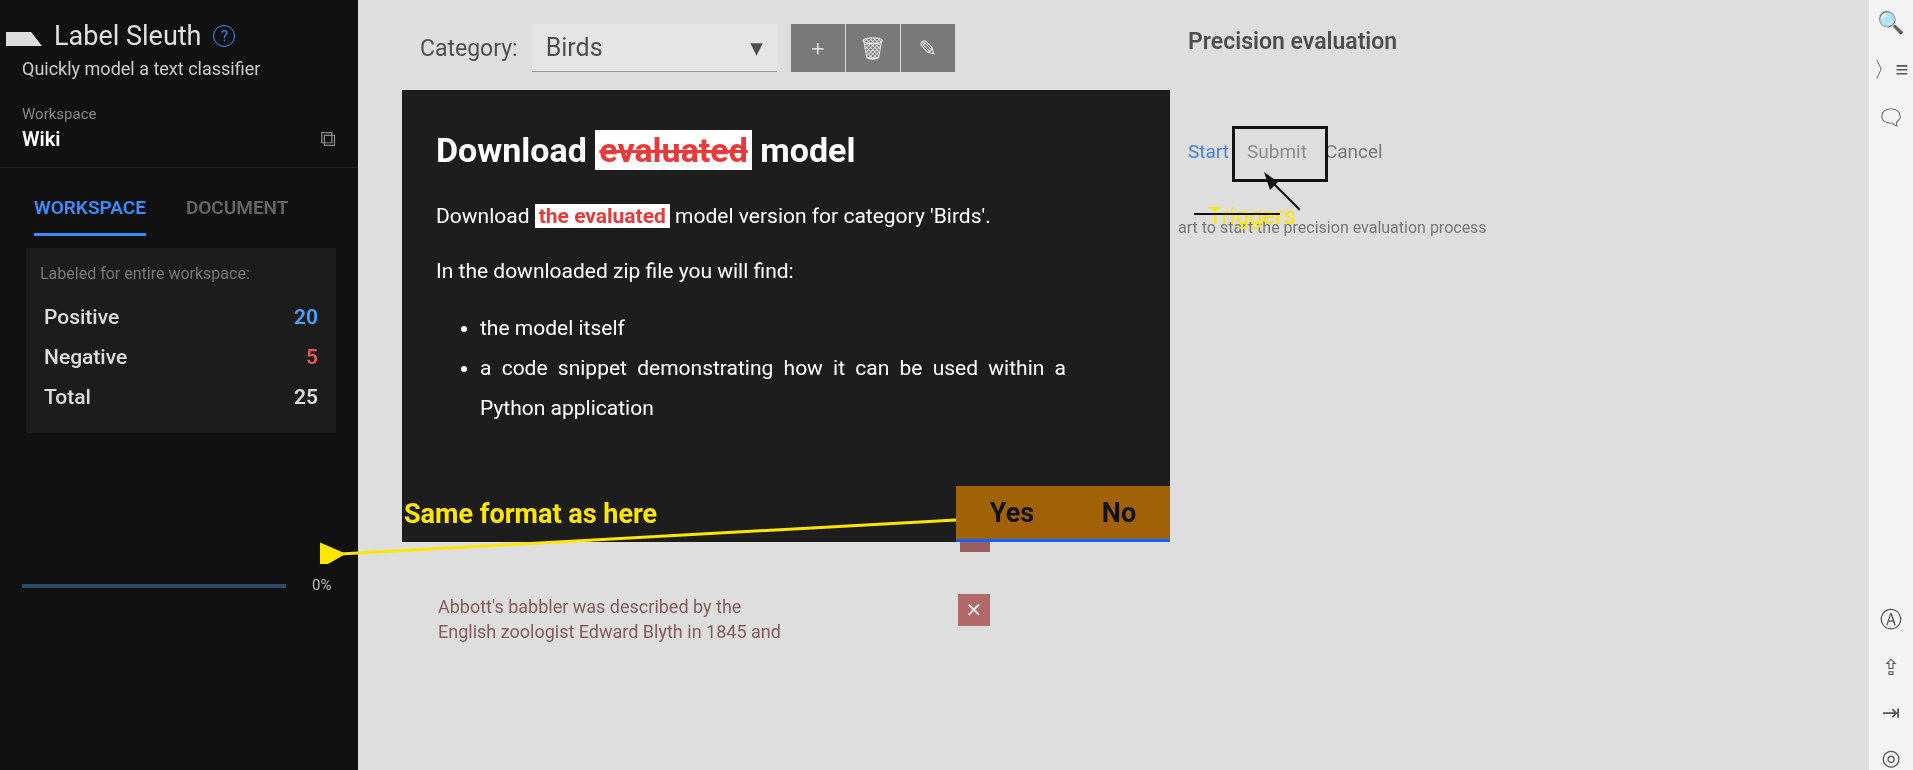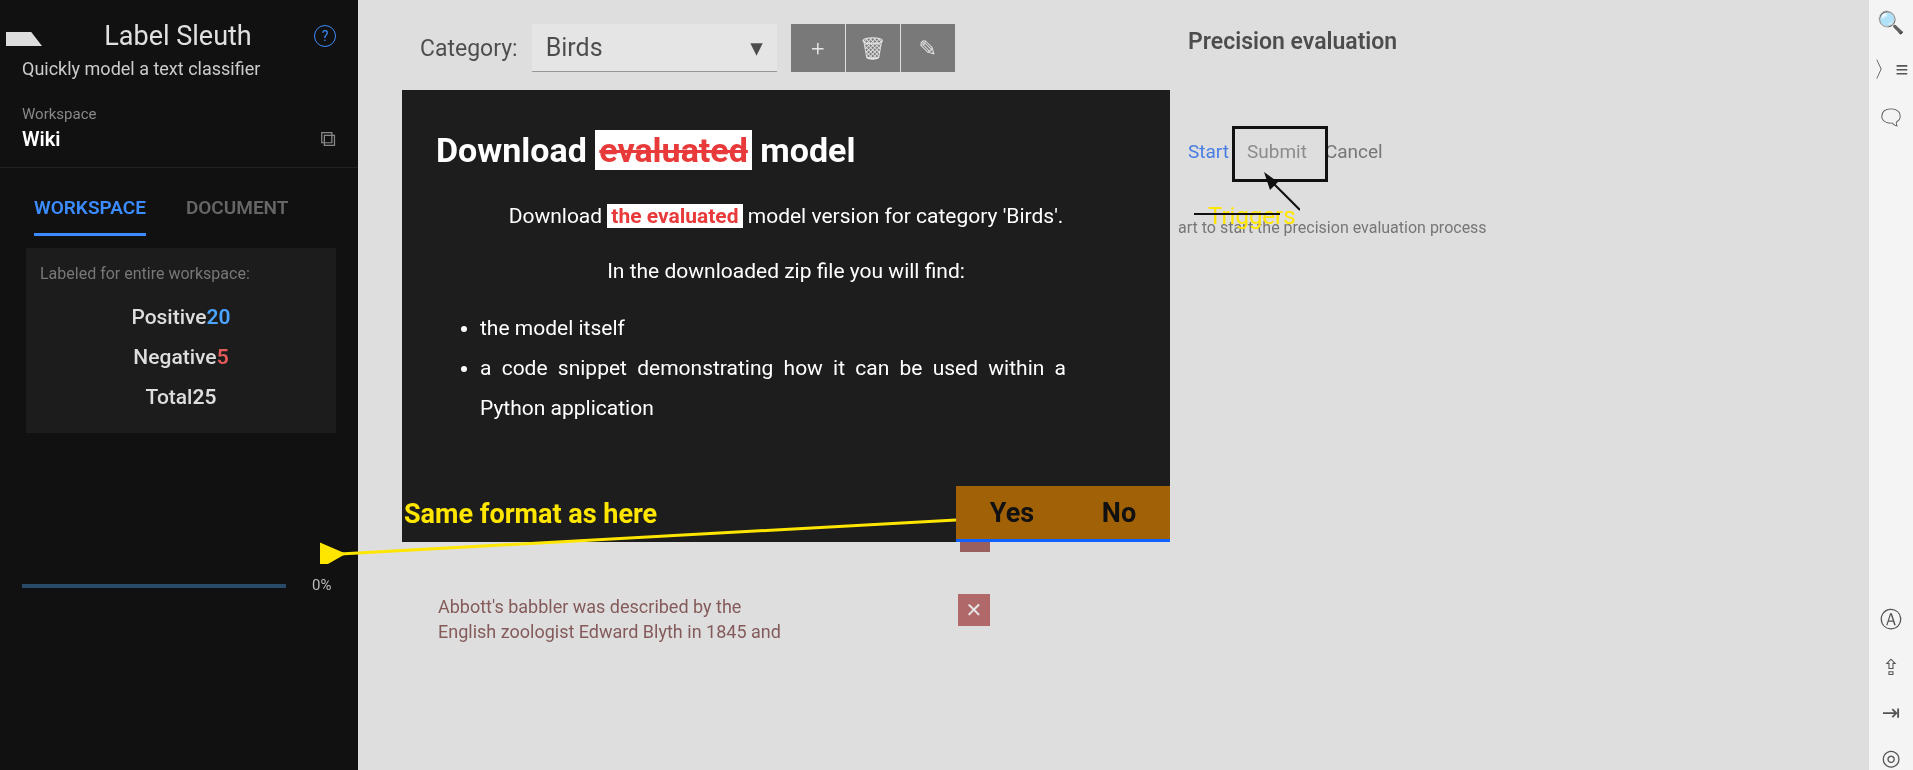--- a/index.html
+++ b/index.html
@@ -6,21 +6,21 @@
   html, body {
     width: 1913px; height: 770px; overflow: hidden;
     font-family: -apple-system, BlinkMacSystemFont, "Segoe UI", Roboto, Arial, sans-serif;
     background: #f4f4f4; color: #161616;
   }
   
   .sidebar {
     position: absolute; left: 0; top: 0; width: 358px; height: 770px;
     background: #111; color: #bbb;
   }
-  .logo-row { display: flex; align-items: center; padding: 20px 22px 6px 6px; gap: 12px; justify-content: space-between; }
+  .logo-row { display: flex; align-items: center; padding: 20px 22px 6px 6px; gap: 12px; }
   .logo-shape {
     width: 36px; height: 20px; background: #ddd;
     clip-path: polygon(0 30%, 70% 30%, 100% 100%, 0 100%);
   }
   .app-title { color: #e0e0e0; font-size: 27px; font-weight: 400; }
   .help-circle {
     width: 22px; height: 22px; border: 1.5px solid #3b8cff; border-radius: 50%;
     color: #3b8cff; font-size: 14px; display: flex; align-items: center; justify-content: center;
   }
   .tagline { padding: 0 22px 18px 22px; color: #ccc; font-size: 18px; }
@@ -29,21 +29,21 @@
     padding: 8px 22px 16px 22px; border-bottom: 1px solid #222;
   }
   .ws-label { font-size: 15px; color: #888; }
   .ws-name { font-size: 20px; color: #fff; font-weight: 600; margin-top: 4px; }
   .ws-icon { color: #888; font-size: 22px; }
   .tabs { display: flex; gap: 40px; padding: 28px 22px 0 34px; font-size: 19px; font-weight: 600; }
   .tab-ws { color: #3b8cff; padding-bottom: 14px; border-bottom: 3px solid #3b8cff; }
   .tab-doc { color: #666; padding-bottom: 14px; }
   .stats-box { margin: 12px 22px 0 26px; background: #1c1c1c; padding: 16px 14px; }
   .stats-head { color: #777; font-size: 16px; margin-bottom: 14px; }
-  .stat-row { display: flex; justify-content: center; font-size: 21px; padding: 8px 4px; }
+  .stat-row { display: flex; justify-content: space-between; font-size: 21px; padding: 8px 4px; }
   .stat-label { color: #ddd; font-weight: 500; }
   .stat-pos { color: #4aa3ff; font-weight: 600; }
   .stat-neg { color: #e35a5a; font-weight: 600; }
   .stat-tot { color: #ddd; font-weight: 600; }
   .model-row {
     position: absolute; left: 22px; top: 538px; width: 314px;
     display: flex; align-items: center; justify-content: space-between;
     color: #bbb; font-size: 19px;
   }
   .model-row b { color: #fff; }
@@ -104,21 +104,21 @@
   .right-rail .gap { flex: 1; }
 
   
   .modal {
     position: absolute; left: 402px; top: 90px; width: 768px; height: 452px;
     background: #1d1d1d; color: #fff; padding: 40px 34px 0 34px;
   }
   .modal h2 { font-size: 34px; font-weight: 700; margin-bottom: 30px; }
   .hl { background: #fff; color: #e83a3a; font-weight: 700; padding: 0 4px; }
   .hl-strike { text-decoration: line-through; text-decoration-color: #e83a3a; }
-  .modal p { font-size: 21px; line-height: 1.55; margin-bottom: 22px; text-align: center; }
+  .modal p { font-size: 21px; line-height: 1.55; margin-bottom: 22px; }
   .modal ul { margin-left: 44px; font-size: 21px; line-height: 1.9; }
   .modal li { text-align: justify; padding-right: 70px; }
   .modal-btns {
     position: absolute; right: 0; bottom: 0; width: 214px; height: 56px;
     background: #a16207; display:flex; align-items:center; justify-content:space-around;
     font-size: 27px; font-weight: 700; color: #111; border-bottom: 3px solid #0f62fe;
   }
 
   
   .ann-triggers {

